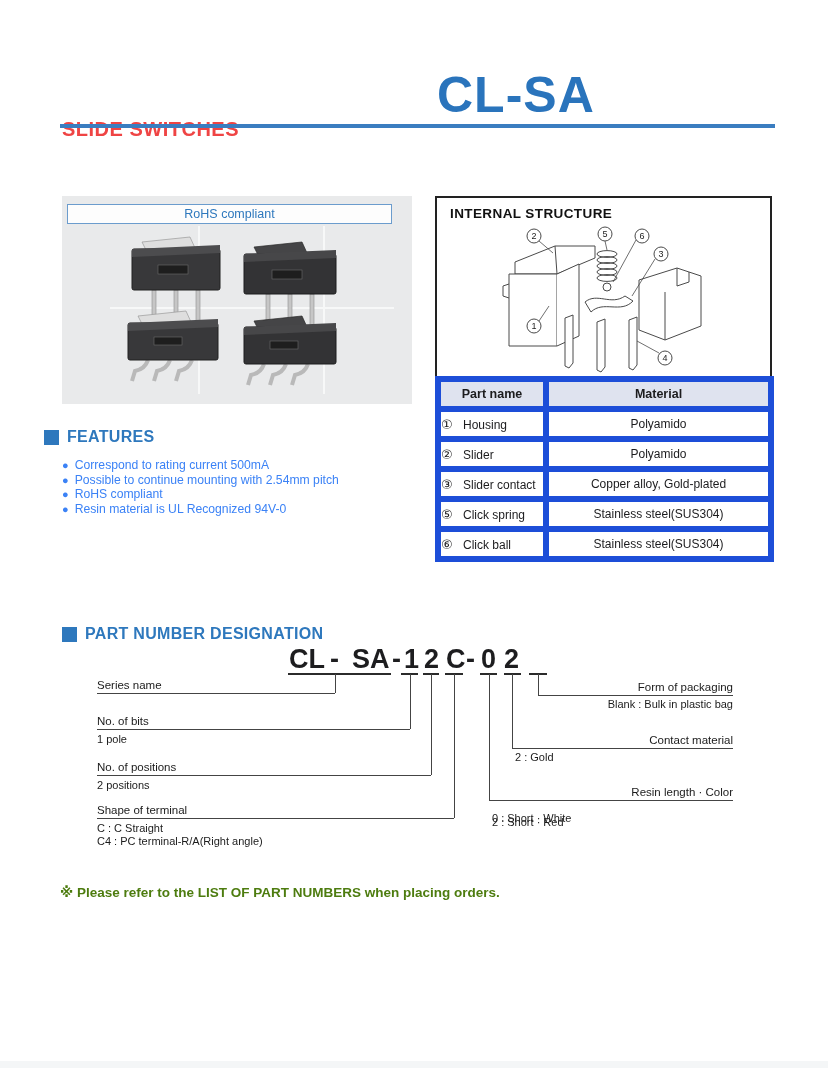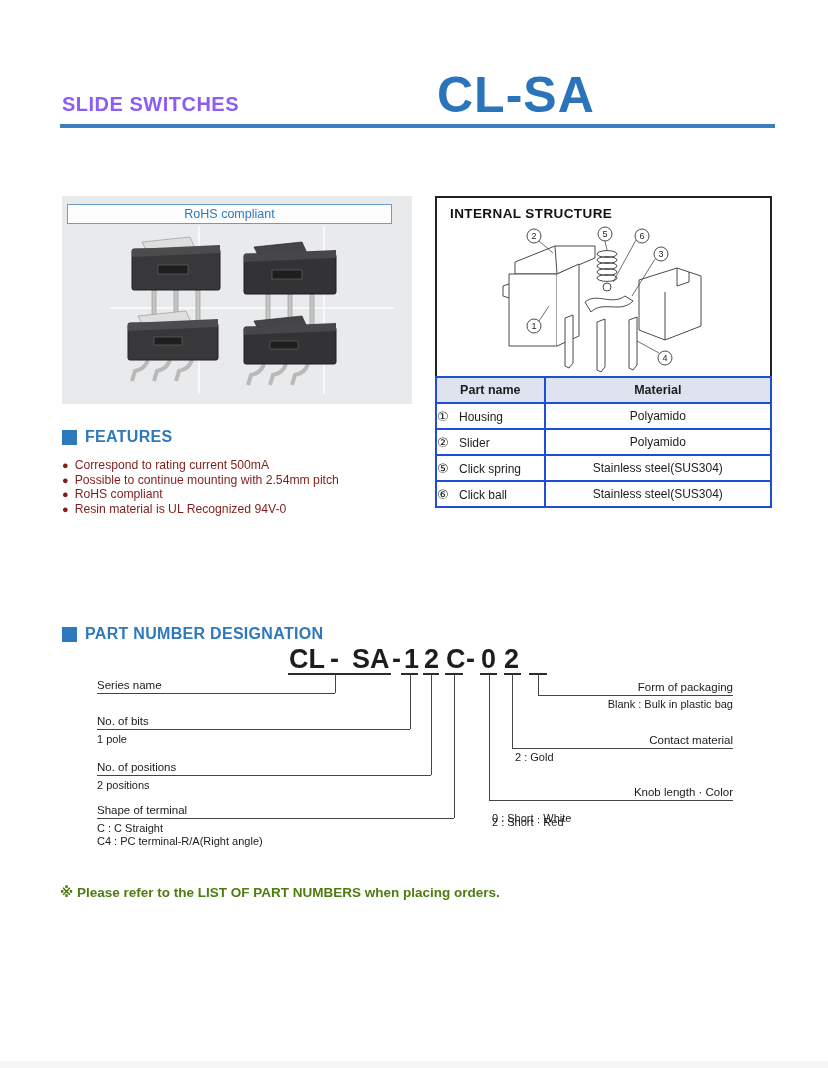--- a/index.html
+++ b/index.html
@@ -1,38 +1,38 @@
 <!DOCTYPE html>
 <html><head>
 <meta charset="utf-8">
 <style>
   html,body{margin:0;padding:0;background:#fff;}
   #page{position:relative;width:828px;height:1068px;background:#ffffff;overflow:hidden;
         font-family:"Liberation Sans","DejaVu Sans",sans-serif;color:#1c1c1e;}
   .abs{position:absolute;}
   
-  .cat-title{font-size:20px;font-weight:bold;color:#8b5cf6;letter-spacing:.5px;}
+  .cat-title{font-size:20px;font-weight:bold;color:#ef4444;letter-spacing:.5px;margin-top:25px;}
   .series-title{font-size:50px;font-weight:bold;color:#2a74bc;letter-spacing:1px;line-height:1;}
   .head-rule{height:4px;background:#3a7dc0;}
   
   .photo-panel{background:#e9eaeb;}
   .rohs-box{border:1px solid #6b9ccd;background:#fdfdfd;text-align:center;
             font-size:12.5px;color:#2e78bd;line-height:18px;}
   
   .sec-head{display:flex;align-items:center;gap:8px;}
   .sec-sq{width:15px;height:15px;background:#2e78bd;flex:0 0 auto;}
   .sec-txt{font-size:16px;font-weight:bold;color:#2e78bd;letter-spacing:.3px;}
   
-  .feat-item{font-size:12.2px;color:#7f1d1d;line-height:14.6px;white-space:nowrap;}
+  .feat-item{font-size:12.2px;color:#3b82f6;line-height:14.6px;white-space:nowrap;}
   .feat-item .blt{font-size:11px;margin-right:6px;}
   
   .istruct-box{border:2px solid #222;background:#fff;}
   .istruct-title{font-size:13.5px;font-weight:bold;color:#111;letter-spacing:.4px;}
   table.mat{border-collapse:collapse;width:337px;table-layout:fixed;}
-  table.mat td,table.mat th{border:2px solid #1d4ed8;height:24px;font-size:12px;
+  table.mat td,table.mat th{border:6px solid #1d4ed8;height:24px;font-size:12px;
         padding:0;vertical-align:middle;}
   table.mat th{background:#dfe3ef;font-weight:bold;text-align:center;font-size:12.5px;}
   table.mat{border:2px solid #222;}
   .pn-cell{padding-left:9px;text-align:left;}
   .pn-cell .cnum{display:inline-block;width:22px;font-size:13px;}
   .mat-cell{text-align:center;font-size:11.8px;}
   
   .code-seg{font-size:27px;font-weight:bold;color:#1d1d1f;line-height:1;}
   .u-line{height:2px;background:#2b2b2b;}
   .v-line{width:1px;background:#444;}
@@ -179,31 +179,35 @@
     </tr>
     <tr>
       <td class="pn-cell"><span class="cnum">①</span><span>Housing</span></td>
       <td class="mat-cell">Polyamido</td>
     </tr>
     <tr>
       <td class="pn-cell"><span class="cnum">②</span><span>Slider</span></td>
       <td class="mat-cell">Polyamido</td>
     </tr>
     <tr>
+      <td class="pn-cell"><span class="cnum">③</span><span>Slider contact</span></td>
+      <td class="mat-cell">Copper alloy, Gold-plated</td>
+    </tr>
+    <tr>
       <td class="pn-cell"><span class="cnum">⑤</span><span>Click spring</span></td>
       <td class="mat-cell">Stainless steel(SUS304)</td>
     </tr>
     <tr>
       <td class="pn-cell"><span class="cnum">⑥</span><span>Click ball</span></td>
       <td class="mat-cell">Stainless steel(SUS304)</td>
     </tr>
   </tbody>
     </table>
 
-  <div class="abs sec-head" style="left:62px;top:428px;">
+  <div class="abs sec-head" style="left:44px;top:428px;">
     <span class="sec-sq"></span>
     <span class="sec-txt">FEATURES</span>
   </div>
   <div class="abs" style="left:62px;top:458px;">
     <div class="feat-item"><span class="blt">●</span><span>Correspond to rating current 500mA</span></div>
     <div class="feat-item"><span class="blt">●</span><span>Possible to continue mounting with 2.54mm pitch</span></div>
     <div class="feat-item"><span class="blt">●</span><span>RoHS compliant</span></div>
     <div class="feat-item"><span class="blt">●</span><span>Resin material is UL Recognized 94V-0</span></div>
   </div>
 
@@ -262,21 +266,21 @@
   <div class="abs pnd-note" style="left:97px;top:835px;">C4 : PC terminal-R/A(Right angle)</div>
 
   <div class="abs pnd-label ra" style="left:533px;top:681px;width:200px;">Form of packaging</div>
   <div class="abs h-rule" style="left:538px;top:695px;width:195px;"></div>
   <div class="abs pnd-note ra" style="left:533px;top:698px;width:200px;">Blank : Bulk in plastic bag</div>
 
   <div class="abs pnd-label ra" style="left:533px;top:734px;width:200px;">Contact material</div>
   <div class="abs h-rule" style="left:512px;top:748px;width:221px;"></div>
   <div class="abs pnd-note" style="left:515px;top:751px;">2 : Gold</div>
 
-  <div class="abs pnd-label ra" style="left:533px;top:786px;width:200px;">Knob length · Color</div>
+  <div class="abs pnd-label ra" style="left:533px;top:786px;width:200px;">Resin length · Color</div>
   <div class="abs h-rule" style="left:489px;top:800px;width:244px;"></div>
   <div class="abs pnd-note" style="left:492px;top:803px;margin-top:9px;">0 : Short · White</div>
   <div class="abs pnd-note" style="left:492px;top:816px;text-align:center;">2 : Short · Red</div>
 
   <div class="abs footnote" style="left:60px;top:884px;">※ Please refer to the LIST OF PART NUMBERS when placing orders.</div>
 
   <div class="abs bottom-strip" style="left:0;top:1061px;width:828px;height:7px;"></div>
 </div>
 
 </body></html>

